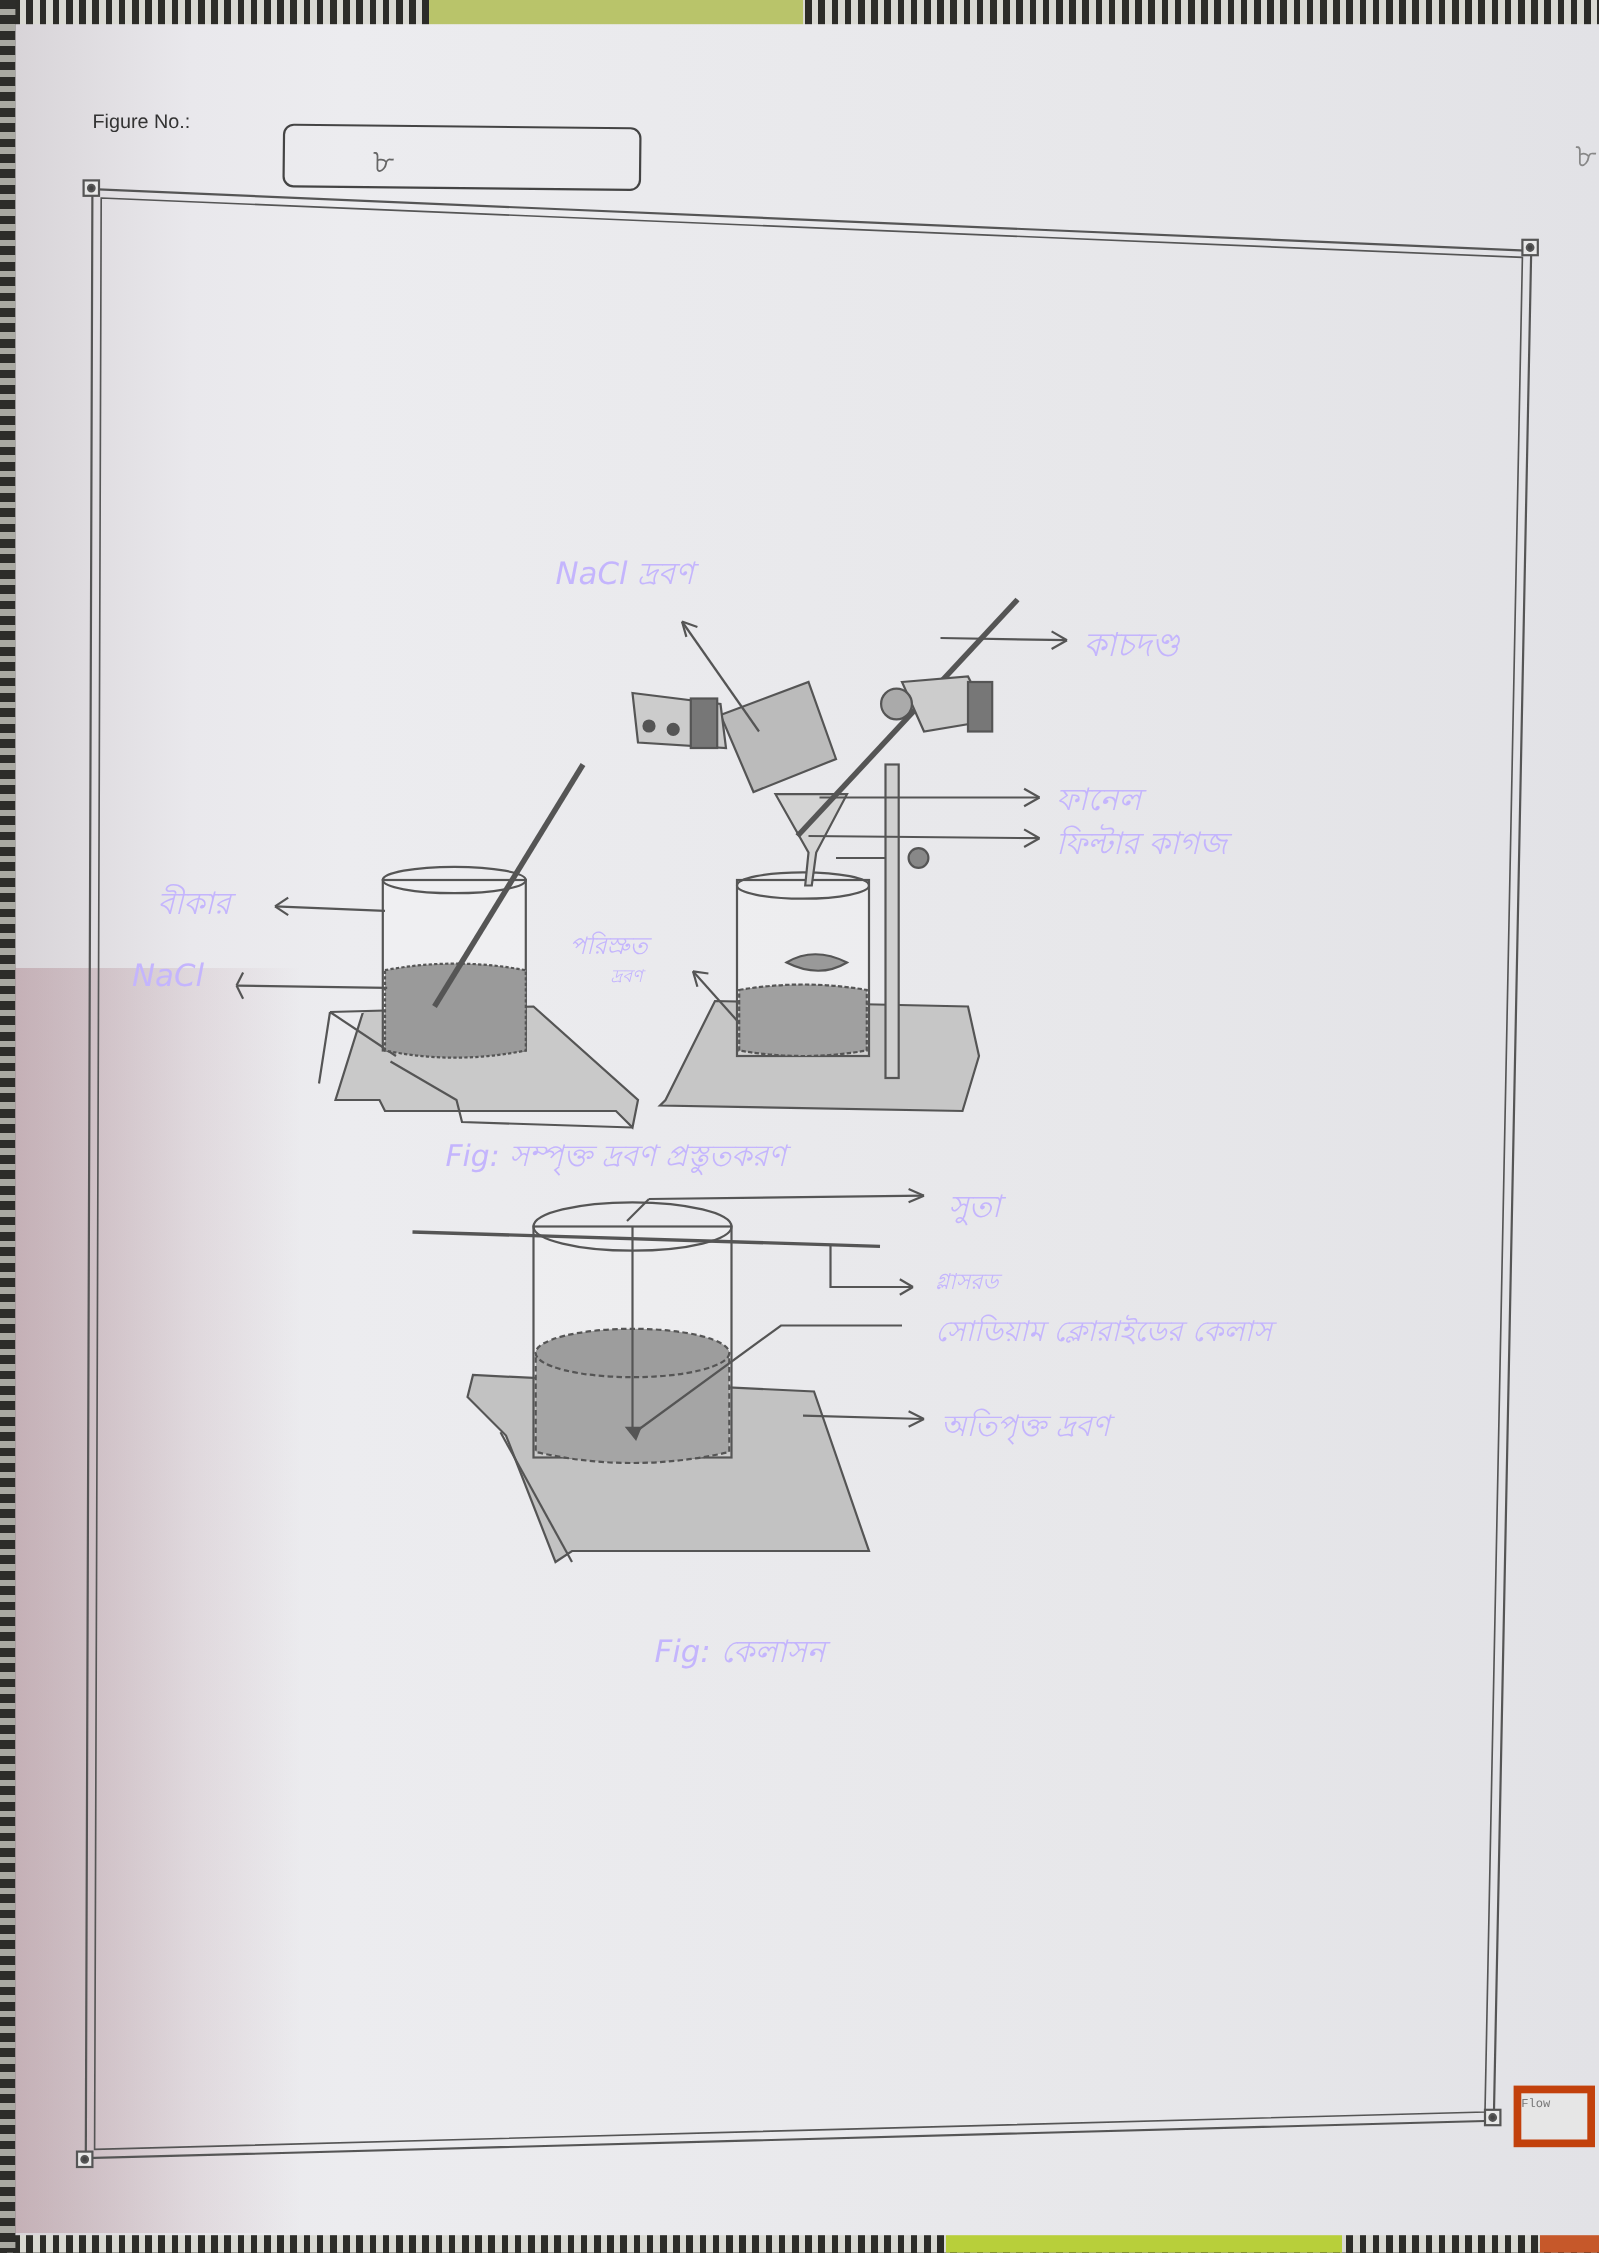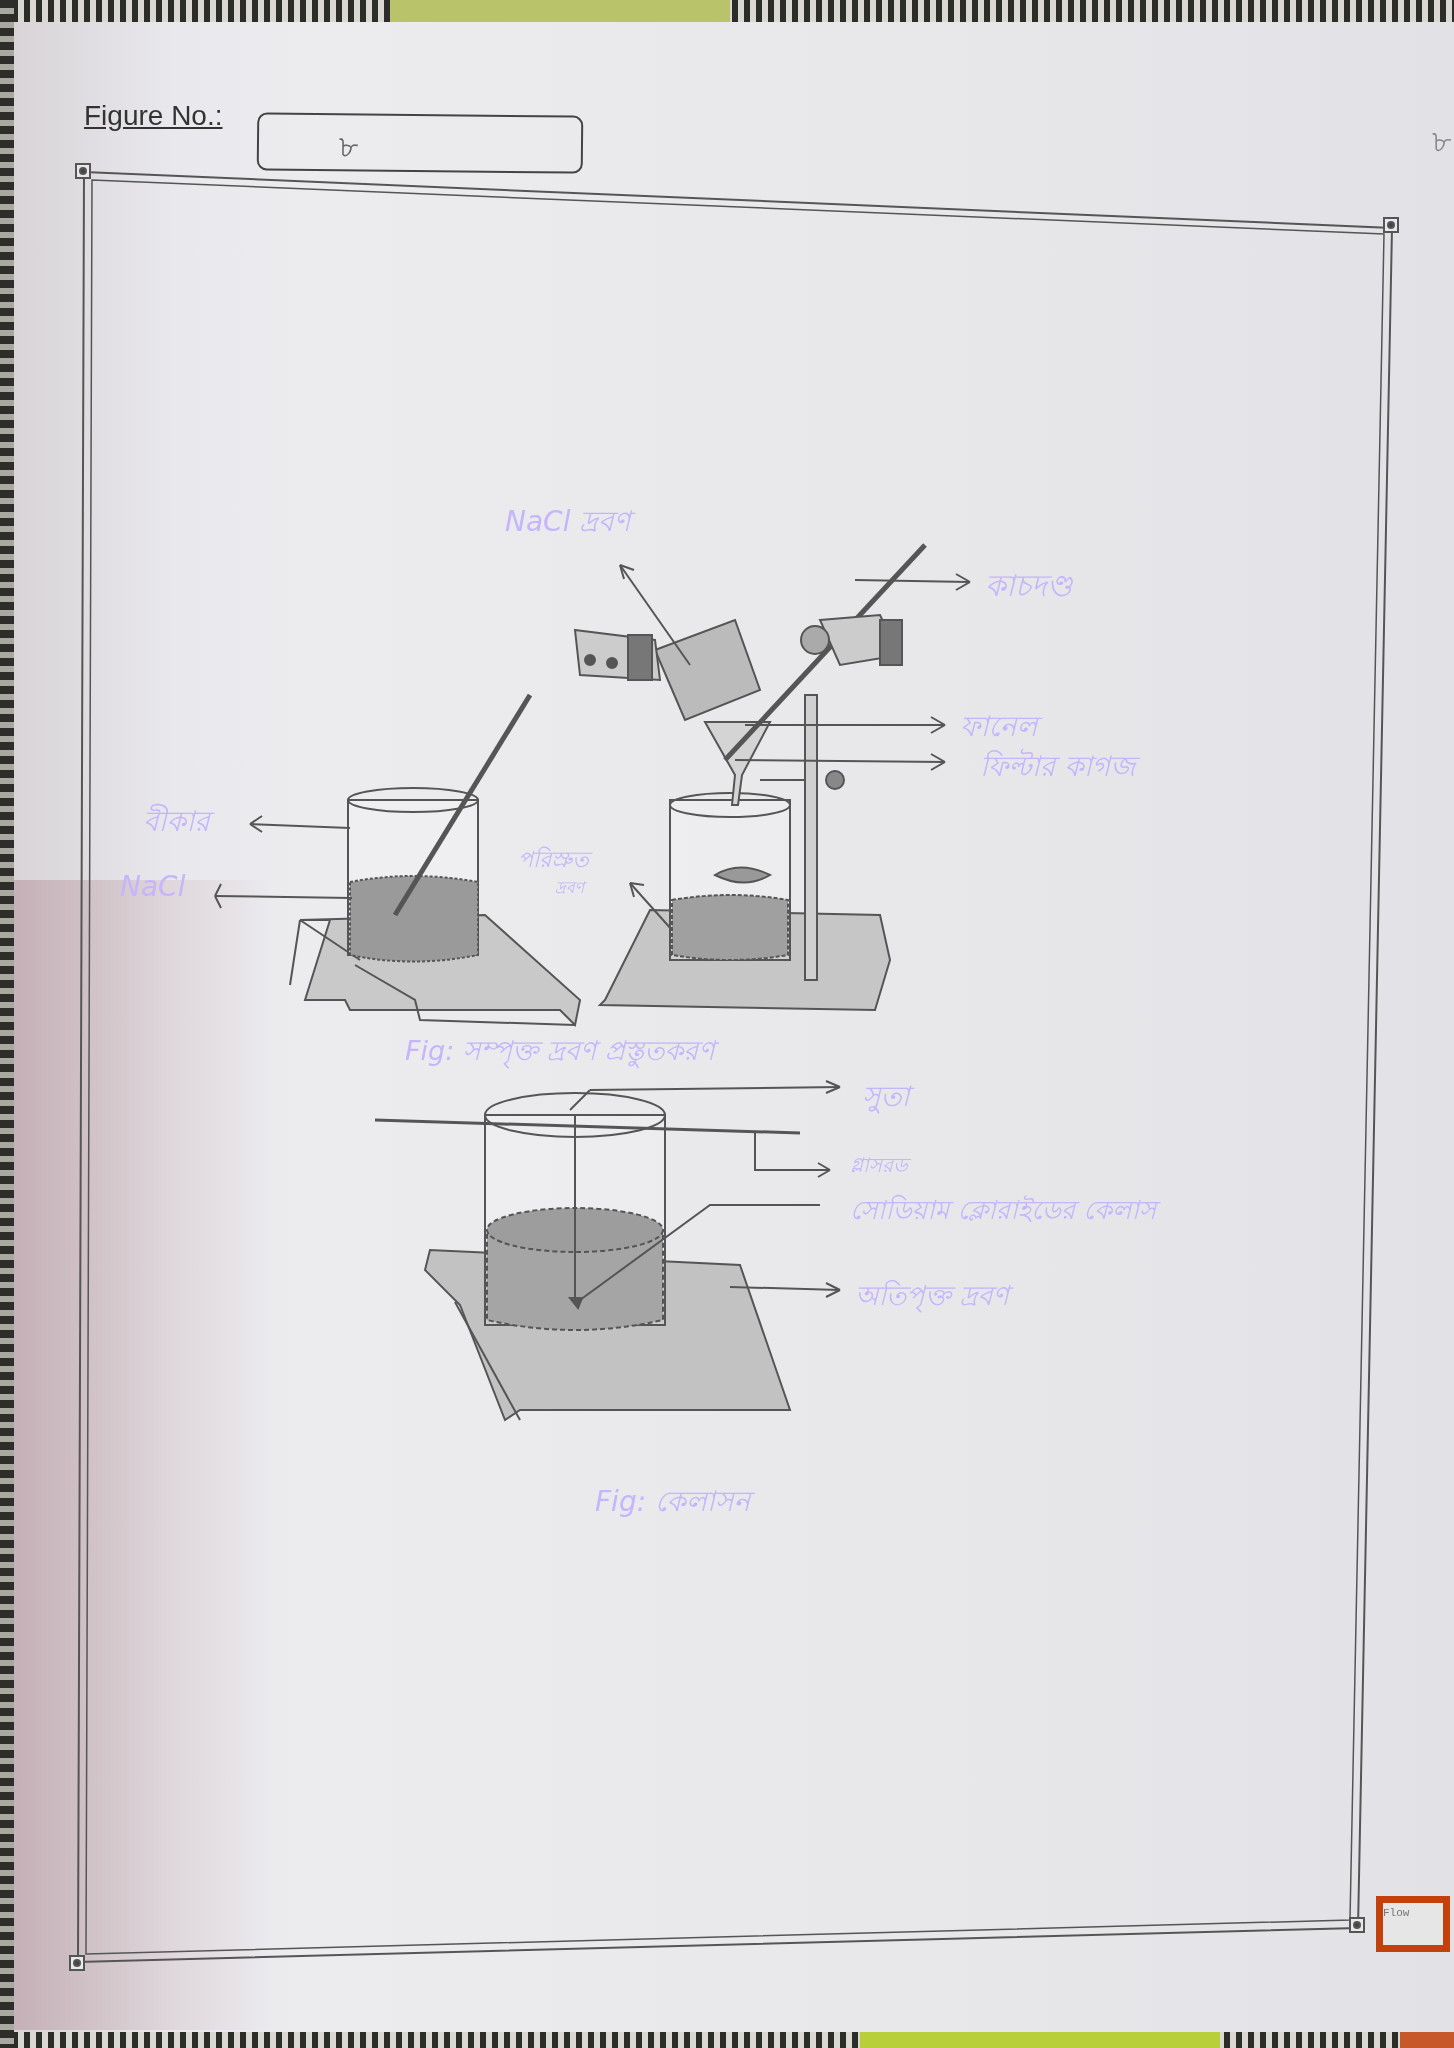--- a/index.html
+++ b/index.html
@@ -10,21 +10,21 @@
   .bg-strip-bottom{position:absolute;left:0;bottom:0;width:1454px;height:40px;
     background:repeating-linear-gradient(90deg,#2c2c28 0 6px,#d9d9d2 6px 12px);}
   .bg-strip-bottom .green{position:absolute;left:860px;top:0;width:360px;height:40px;background:#b8cf3a;}
   .bg-strip-bottom .red{position:absolute;left:1400px;top:0;width:54px;height:40px;background:#c6582a;}
   .bg-left{position:absolute;left:0;top:0;width:14px;height:2048px;
     background:repeating-linear-gradient(180deg,#2d2d2a 0 8px,#a9a9a2 8px 14px);}
   .paper{position:absolute;left:14px;top:22px;width:1440px;height:2010px;
     background:linear-gradient(90deg,#d8d4d8 0px,#e9e8ec 160px,#ececef 300px,#e7e7ea 1000px,#e2e2e6 1440px);}
   .shadow{position:absolute;left:14px;top:880px;width:260px;height:1150px;
     background:linear-gradient(90deg,rgba(160,110,120,0.35),rgba(160,110,120,0));}
-  .fig-label{position:absolute;left:84px;top:100px;font-size:28px;color:#333;font-family:"Liberation Sans",sans-serif;text-decoration:underline;}
+  .fig-label{position:absolute;left:84px;top:100px;font-size:18px;color:#333;font-family:"Liberation Sans",sans-serif;}
   .fig-box{position:absolute;left:257px;top:114px;width:322px;height:54px;border:2px solid #444;border-radius:10px;transform:rotate(0.6deg);}
   .fig-box span{position:absolute;left:80px;top:8px;font-size:30px;color:#666;font-family:"DejaVu Serif",serif;}
   .corner-num{position:absolute;left:1432px;top:118px;font-size:30px;color:#888;font-family:"DejaVu Serif",serif;}
   .frame-svg{position:absolute;left:0;top:0;}
   .hw{position:absolute;color:#c4b5fd;font-family:"DejaVu Sans",sans-serif;font-style:italic;white-space:nowrap;}
   .logo{position:absolute;left:1376px;top:1896px;width:60px;height:42px;border:7px solid #c2410c;background:#e6e6e6;
     font-size:11px;color:#777;text-align:left;line-height:20px;font-family:Liberation Mono, monospace;}
 </style>
 </head>
 <body>
@@ -128,21 +128,21 @@
       <path d="M830 1170 l-12 -7 M830 1170 l-12 7"></path>
     <polyline points="580,1300 710,1205 820,1205"></polyline>
     <line x1="730" y1="1287" x2="840" y2="1290"></line>
       <path d="M840 1290 l-14 -7 M840 1290 l-14 7"></path>
   </g>
 </svg>
 
 <div class="hw" style="left:505px;top:500px;font-size:28px;">NaCl দ্রবণ</div>
 <div class="hw" style="left:985px;top:562px;font-size:30px;">কাচদণ্ড</div>
 <div class="hw" style="left:960px;top:705px;font-size:28px;">ফানেল</div>
-<div class="hw" style="left:960px;top:745px;font-size:28px;margin-left:20px;">ফিল্টার কাগজ</div>
+<div class="hw" style="left:960px;top:745px;font-size:28px;">ফিল্টার কাগজ</div>
 <div class="hw" style="left:143px;top:800px;font-size:28px;">বীকার</div>
 <div class="hw" style="left:120px;top:870px;font-size:28px;">NaCl</div>
 <div class="hw" style="left:518px;top:842px;font-size:22px;">পরিস্রুত</div>
 <div class="hw" style="left:555px;top:875px;font-size:16px;">দ্রবণ</div>
 <div class="hw" style="left:405px;top:1030px;font-size:27px;">Fig: সম্পৃক্ত দ্রবণ প্রস্তুতকরণ</div>
 
 <div class="hw" style="left:862px;top:1075px;font-size:28px;">সুতা</div>
 <div class="hw" style="left:850px;top:1150px;font-size:20px;">গ্লাসরড</div>
 <div class="hw" style="left:850px;top:1190px;font-size:26px;">সোডিয়াম ক্লোরাইডের কেলাস</div>
 <div class="hw" style="left:855px;top:1275px;font-size:27px;">অতিপৃক্ত দ্রবণ</div>

